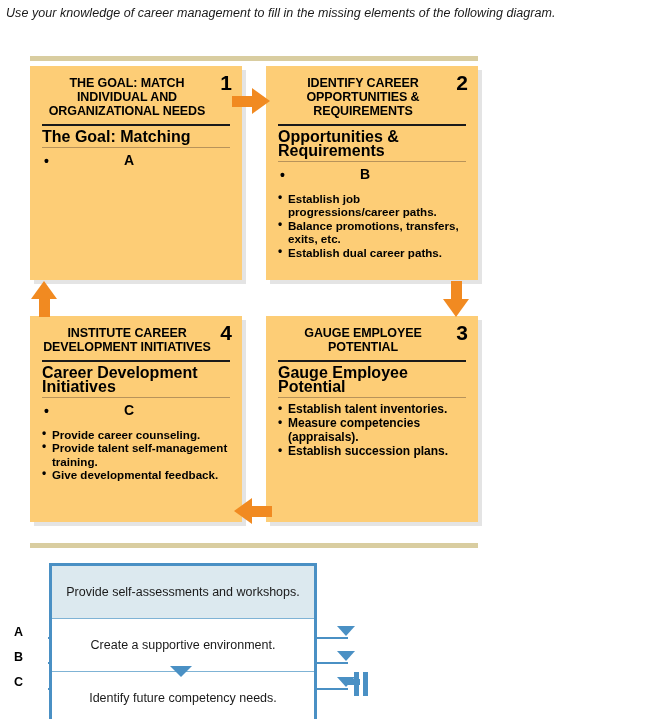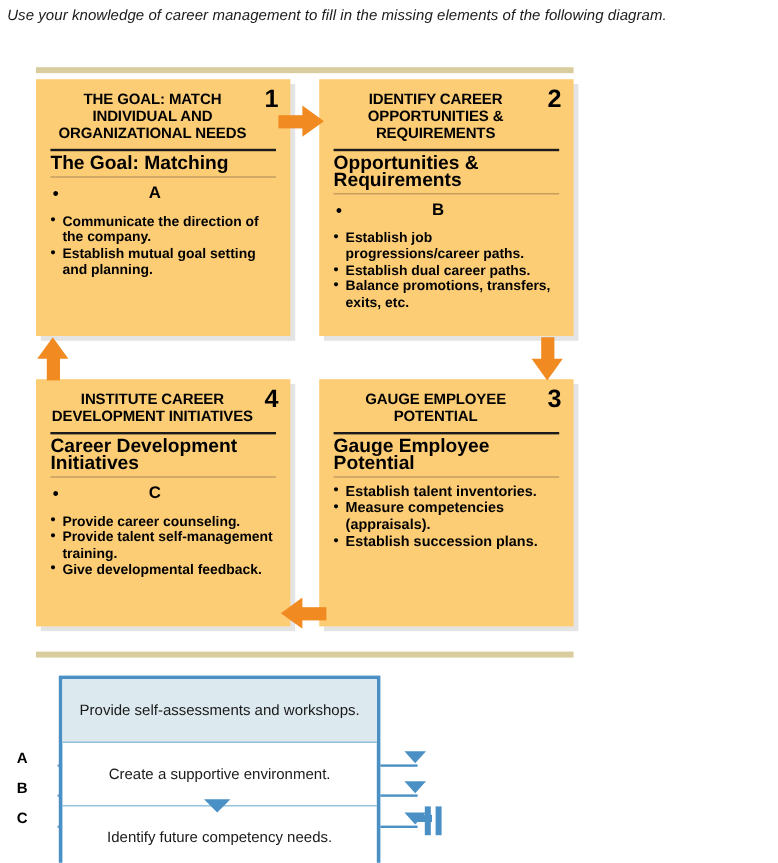--- a/index.html
+++ b/index.html
@@ -161,40 +161,36 @@
   <div class="box box-1">
     <div class="box-num">1</div>
     <div class="box-title">THE GOAL: MATCH INDIVIDUAL AND ORGANIZATIONAL NEEDS</div>
     <hr class="hr-dark">
     <div class="box-sub">The Goal: Matching</div>
     <hr class="hr-light">
     <div class="blank-row">
       <span class="bullet">•</span>
       <span class="letter">A</span>
     </div>
-    <ul class="box-list">
-      <li>Communicate the direction of the company.</li>
-      <li>Establish mutual goal setting and planning.</li>
-    </ul>
   </div>
 
   <div class="box box-2">
     <div class="box-num">2</div>
     <div class="box-title">IDENTIFY CAREER OPPORTUNITIES &amp; REQUIREMENTS</div>
     <hr class="hr-dark">
     <div class="box-sub">Opportunities &amp; Requirements</div>
     <hr class="hr-light">
     <div class="blank-row">
       <span class="bullet">•</span>
       <span class="letter">B</span>
     </div>
     <ul class="box-list">
       <li>Establish job progressions/career paths.</li>
+      <li>Balance promotions, transfers, exits, etc.</li>
       <li>Establish dual career paths.</li>
-      <li>Balance promotions, transfers, exits, etc.</li>
     </ul>
   </div>
 
   <div class="box box-4">
     <div class="box-num">4</div>
     <div class="box-title">INSTITUTE CAREER DEVELOPMENT INITIATIVES</div>
     <hr class="hr-dark">
     <div class="box-sub">Career Development Initiatives</div>
     <hr class="hr-light">
     <div class="blank-row">

